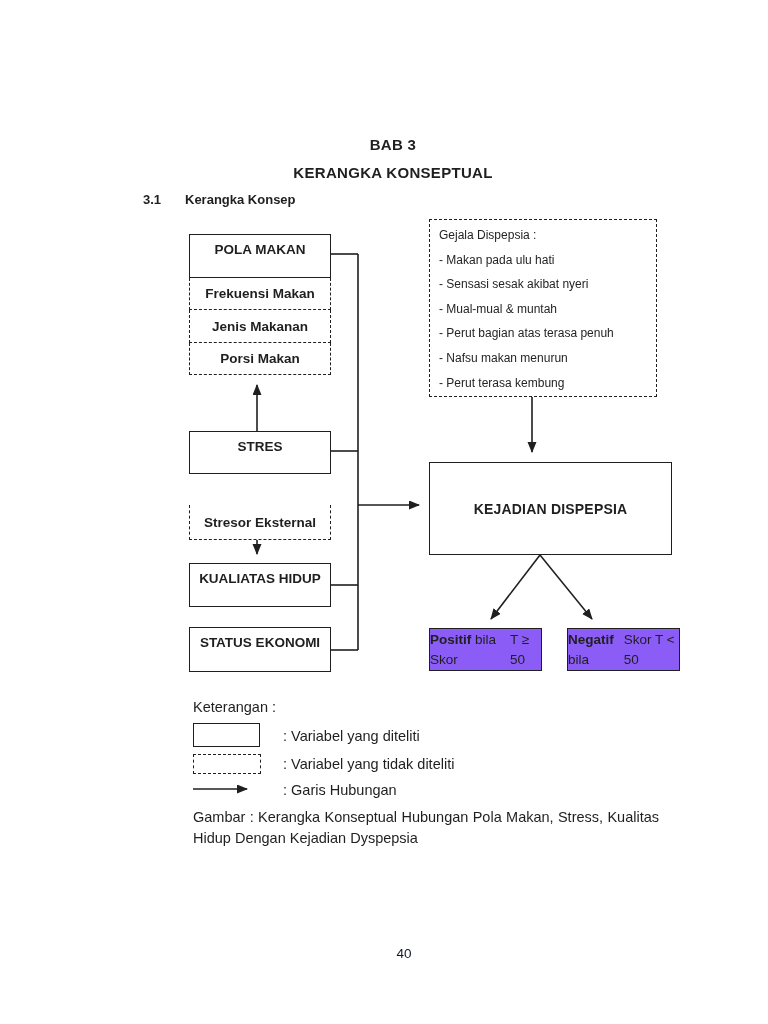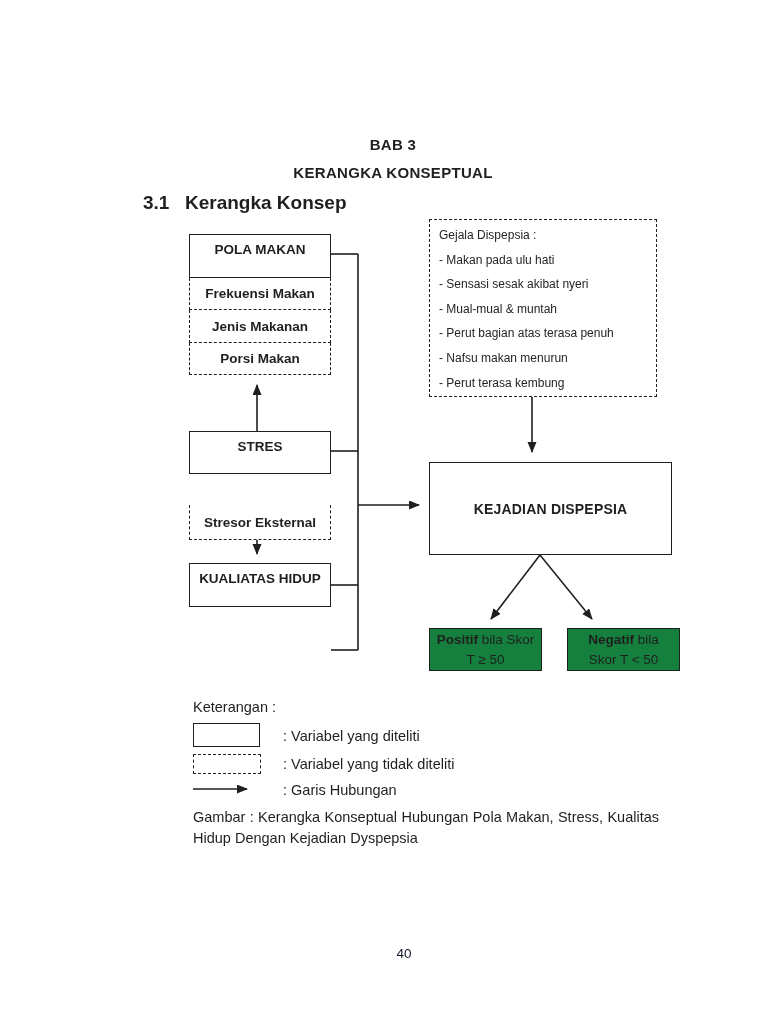--- a/index.html
+++ b/index.html
@@ -1,36 +1,36 @@
 <!DOCTYPE html>
 <html><head>
 <meta charset="utf-8">
 <style>
   html,body{margin:0;padding:0;background:#fff;}
   .page{position:relative;width:768px;height:1024px;background:#fff;overflow:hidden;
         font-family:"Liberation Sans",sans-serif;color:#1f1f1f;}
   .abs{position:absolute;}
   .center-row{left:18px;width:750px;text-align:center;}
   .h-bold{font-weight:bold;font-size:15px;letter-spacing:.3px;}
-  .section{font-weight:bold;font-size:19px;}
+  .section{font-weight:bold;font-size:13px;}
   .section .num{display:inline-block;width:42px;}
   .box{position:absolute;box-sizing:border-box;border:1.6px solid #1f1f1f;background:#fff;
        display:flex;justify-content:center;font-size:13.5px;font-weight:bold;text-align:center;}
   .box.toplab{align-items:flex-start;padding-top:7px;}
   .box.midlab{align-items:center;}
   .dashsub{position:absolute;box-sizing:border-box;background:#fff;
        border:1.6px dashed #1f1f1f;border-top:none;
        display:flex;align-items:center;justify-content:center;
        font-size:13.5px;font-weight:bold;text-align:left;}
   .gejala{position:absolute;box-sizing:border-box;border:1.6px dashed #1f1f1f;background:#fff;
        padding:3px 9px 0 9px;font-size:12px;color:#242424;}
   .gejala p{margin:0;line-height:24.6px;white-space:nowrap;}
   .kejadian{font-size:14px;letter-spacing:.2px;}
-  .result{position:absolute;box-sizing:border-box;border:1.6px solid #1f1f1f;background:#15803d;
-       display:flex;flex-direction:column;align-items:center;justify-content:center;
+  .result{position:absolute;box-sizing:border-box;border:1.6px solid #1f1f1f;background:#8b5cf6;
+       display:flex;align-items:center;justify-content:center;
        font-size:13.5px;line-height:20px;}
   .result .b{font-weight:bold;}
   .legend-title{font-size:14.5px;}
   .legend-label{font-size:14.5px;}
   .legend-rect-solid{position:absolute;box-sizing:border-box;border:1.6px solid #1f1f1f;background:#fff;}
   .legend-rect-dashed{position:absolute;box-sizing:border-box;border:1.6px dashed #1f1f1f;background:#fff;}
   .caption{font-size:14.5px;line-height:21px;text-align:justify;}
   .pagenum{font-size:13.5px;color:#0f172a;}
   svg.overlay{position:absolute;left:0;top:0;width:768px;height:1024px;pointer-events:none;}
   svg.overlay line, svg.overlay path{stroke:#1f1f1f;stroke-width:1.6;fill:none;}
@@ -68,20 +68,21 @@
 
   <div class="box toplab" style="left:189px;top:234px;width:142px;height:44px;">POLA MAKAN</div>
   <div class="dashsub" style="left:189px;top:278px;width:142px;height:32px;">Frekuensi Makan</div>
   <div class="dashsub" style="left:189px;top:310px;width:142px;height:33px;">Jenis Makanan</div>
   <div class="dashsub" style="left:189px;top:343px;width:142px;height:32px;">Porsi Makan</div>
 
   <div class="box toplab" style="left:189px;top:431px;width:142px;height:43px;">STRES</div>
   <div class="dashsub" style="left:189px;top:505px;width:142px;height:35px;">Stresor Eksternal</div>
 
   <div class="box toplab" style="left:189px;top:563px;width:142px;height:44px;">KUALIATAS HIDUP</div>
+  <div class="box toplab" style="left:189px;top:627px;width:142px;height:45px;">STATUS EKONOMI</div>
 
   <div class="gejala" style="left:429px;top:219px;width:228px;height:178px;">
     <p>Gejala Dispepsia :</p>
     <p>- Makan pada ulu hati</p>
     <p>- Sensasi sesak akibat nyeri</p>
     <p>- Mual-mual &amp; muntah</p>
     <p>- Perut bagian atas terasa penuh</p>
     <p>- Nafsu makan menurun</p>
     <p>- Perut terasa kembung</p>
   </div>

